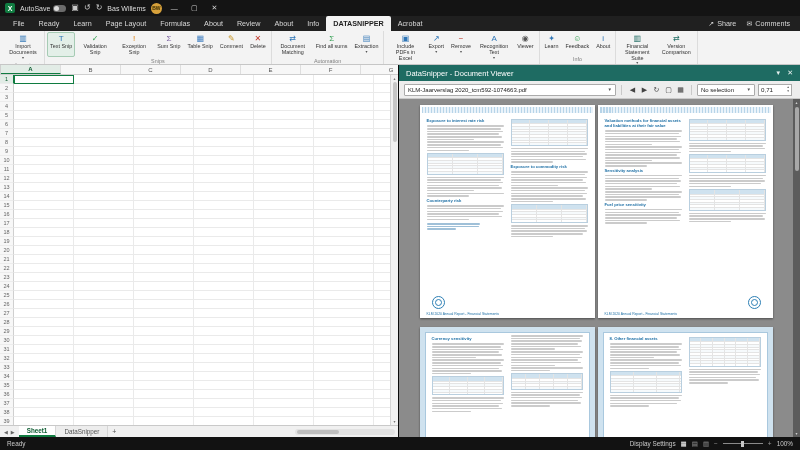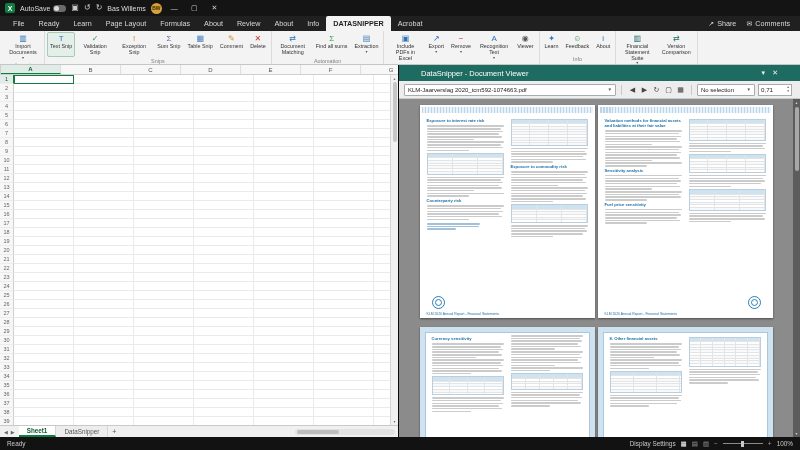--- a/index.html
+++ b/index.html
@@ -65,21 +65,21 @@
   .stnav{display:flex;align-items:center;gap:3px;padding:0 4px;font-size:5px;color:#666}
   .stab{display:flex;align-items:center;padding:0 8px;border-right:1px solid #d6d6d6;background:#ededed;white-space:nowrap}
   .stab.active{background:#fff;color:#0c5c31;font-weight:bold;border-bottom:2px solid #107c41}
   .addsheet{width:12px;display:flex;align-items:center;justify-content:center;color:#555;font-size:7px}
   .hscrollzone{flex:1;display:flex;align-items:center;justify-content:flex-end;padding-right:3px}
   .hscroll{width:100px;height:6px;background:#e2e2e2;border-radius:3px;position:relative}
   .hthumb{position:absolute;left:2px;top:1px;width:42px;height:4px;background:#bdbdbd;border-radius:2px}
 
   
   .panel{flex:1;display:flex;flex-direction:column;background:#2a2a2a;border-left:1px solid #0a0a0a;min-width:0}
-  .phead{height:16px;background:#1e6b62;color:#fff;display:flex;align-items:center;font-size:7.5px;padding:0 22px;gap:7px;flex:0 0 auto}
+  .phead{height:16px;background:#1e6b62;color:#fff;display:flex;align-items:center;font-size:7.5px;padding:0 7px;gap:7px;flex:0 0 auto}
   .ptitle{flex:1;white-space:nowrap;overflow:hidden}
   .picon{font-size:7px;color:#e8f2f0}
   .ptool{height:18px;background:#ededed;border-bottom:1px solid #c9c9c9;display:flex;align-items:center;gap:3px;padding:0 5px;flex:0 0 auto}
   .fsel{width:212px;height:12px;background:#fff;border:1px solid #ababab;border-radius:1px;display:flex;align-items:center;font-size:6px;color:#222;padding:0 3px;gap:2px;flex:0 0 auto}
   .fsel .ft{flex:1;white-space:nowrap;overflow:hidden;text-overflow:ellipsis}
   .dd{font-size:4.5px;color:#555}
   .pticons{display:flex;align-items:center;gap:1px}
   .pt-ic{width:11px;height:12px;display:flex;align-items:center;justify-content:center;font-size:7px;color:#444;border-radius:2px}
   .psep{width:1px;height:10px;background:#c9c9c9;margin:0 2px}
   .ssel{width:58px;height:12px;background:#fff;border:1px solid #ababab;border-radius:1px;display:flex;align-items:center;font-size:6px;color:#222;padding:0 3px;gap:2px;flex:0 0 auto}

